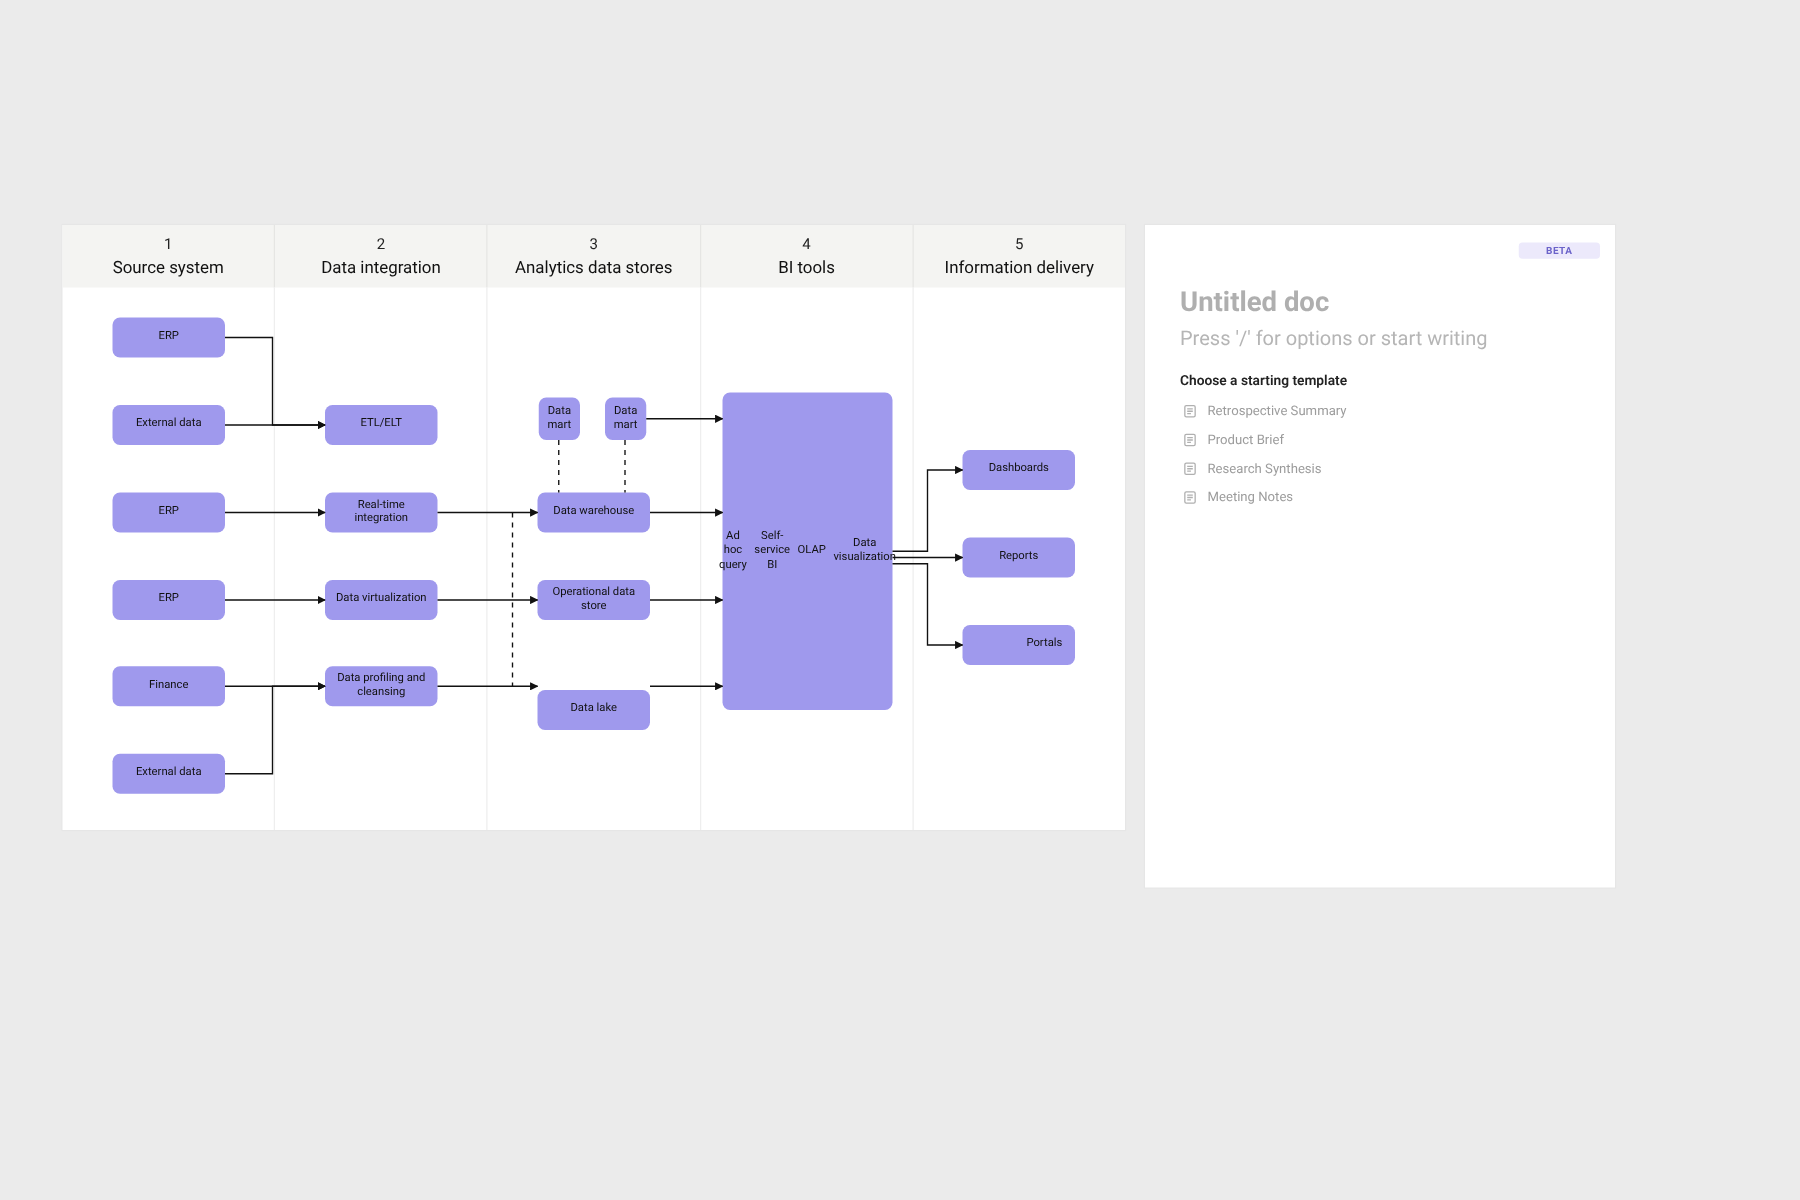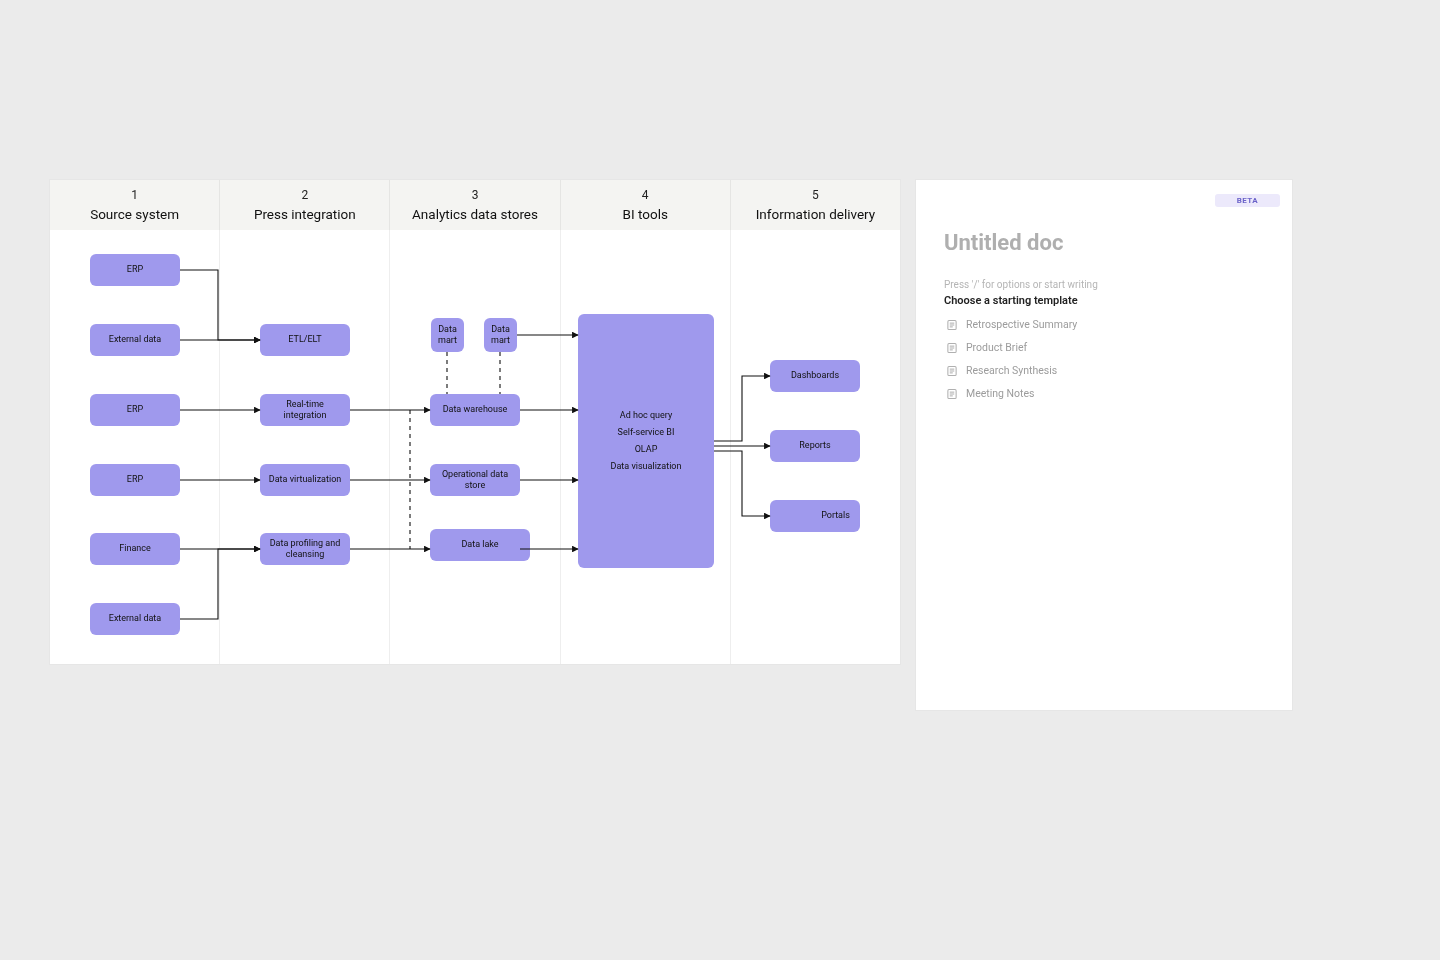--- a/index.html
+++ b/index.html
@@ -44,21 +44,21 @@
     background: #9f99ed;
     border-radius: 6px;
     display: flex; align-items: center; justify-content: center;
     text-align: center;
     font-size: 9px;
     color: #111;
     padding: 4px 6px;
     line-height: 1.25;
   }
   .node-lg {
-    flex-direction: column;
+    flex-direction: row;
     gap: 6px;
     font-size: 9px;
   }
 
   svg.arrows {
     position: absolute; left: 0; top: 50px; width: 850px; height: 434px;
     pointer-events: none;
   }
 
   
@@ -74,24 +74,24 @@
     position: absolute; right: 12px; top: 14px;
     font-size: 8px; font-weight: 700; letter-spacing: 0.4px;
     background: #ece9fb; color: #6b63c9;
     padding: 2px 22px; border-radius: 3px;
   }
   .doc-title {
     font-size: 22px; font-weight: 700; color: #afafaf;
     margin-top: 24px;
   }
   .doc-hint {
-    font-size: 10px; color: #b5b5b5; margin-top: 24px;
+    font-size: 16px; color: #b5b5b5; margin-top: 6px;
   }
   .template-heading {
-    font-size: 11px; font-weight: 600; color: #222; margin-top: 4px;
+    font-size: 11px; font-weight: 600; color: #222; margin-top: 18px;
   }
   .template-list { margin-top: 6px; }
   .template-item {
     display: flex; align-items: center; gap: 8px;
     padding: 5px 2px;
     font-size: 10.5px; color: #9c9c9c;
     cursor: pointer;
   }
   .doc-icon {
     width: 12px; height: 12px; flex: 0 0 12px;
@@ -103,21 +103,21 @@
 <body>
 
 <div class="diagram-panel">
   <div class="header-band">
     <div class="header-col">
       <div class="col-num">1</div>
       <div class="col-title">Source system</div>
     </div>
     <div class="header-col">
       <div class="col-num">2</div>
-      <div class="col-title">Press integration</div>
+      <div class="col-title">Data integration</div>
     </div>
     <div class="header-col">
       <div class="col-num">3</div>
       <div class="col-title">Analytics data stores</div>
     </div>
     <div class="header-col">
       <div class="col-num">4</div>
       <div class="col-title">BI tools</div>
     </div>
     <div class="header-col">
@@ -143,21 +143,21 @@
 
   <div class="node" style="left:210px; top:144px; width:90px; height:32px;">ETL/ELT</div>
   <div class="node" style="left:210px; top:214px; width:90px; height:32px;">Real-time integration</div>
   <div class="node" style="left:210px; top:284px; width:90px; height:32px;">Data virtualization</div>
   <div class="node" style="left:210px; top:353px; width:90px; height:32px;">Data profiling and cleansing</div>
 
   <div class="node" style="left:381px; top:138px; width:33px; height:34px;">Data mart</div>
   <div class="node" style="left:434px; top:138px; width:33px; height:34px;">Data mart</div>
   <div class="node" style="left:380px; top:214px; width:90px; height:32px;">Data warehouse</div>
   <div class="node" style="left:380px; top:284px; width:90px; height:32px;">Operational data store</div>
-  <div class="node" style="left:380px; top:349px; width:100px; height:32px;">Data lake</div>
+  <div class="node" style="left:380px; top:372px; width:90px; height:32px;">Data lake</div>
 
   <div class="node node-lg" style="left:528px; top:134px; width:136px; height:254px;">
     <div>Ad hoc query</div>
     <div>Self-service BI</div>
     <div>OLAP</div>
     <div>Data visualization</div>
   </div>
 
   <div class="node" style="left:720px; top:180px; width:90px; height:32px;">Dashboards</div>
   <div class="node" style="left:720px; top:250px; width:90px; height:32px;">Reports</div>

